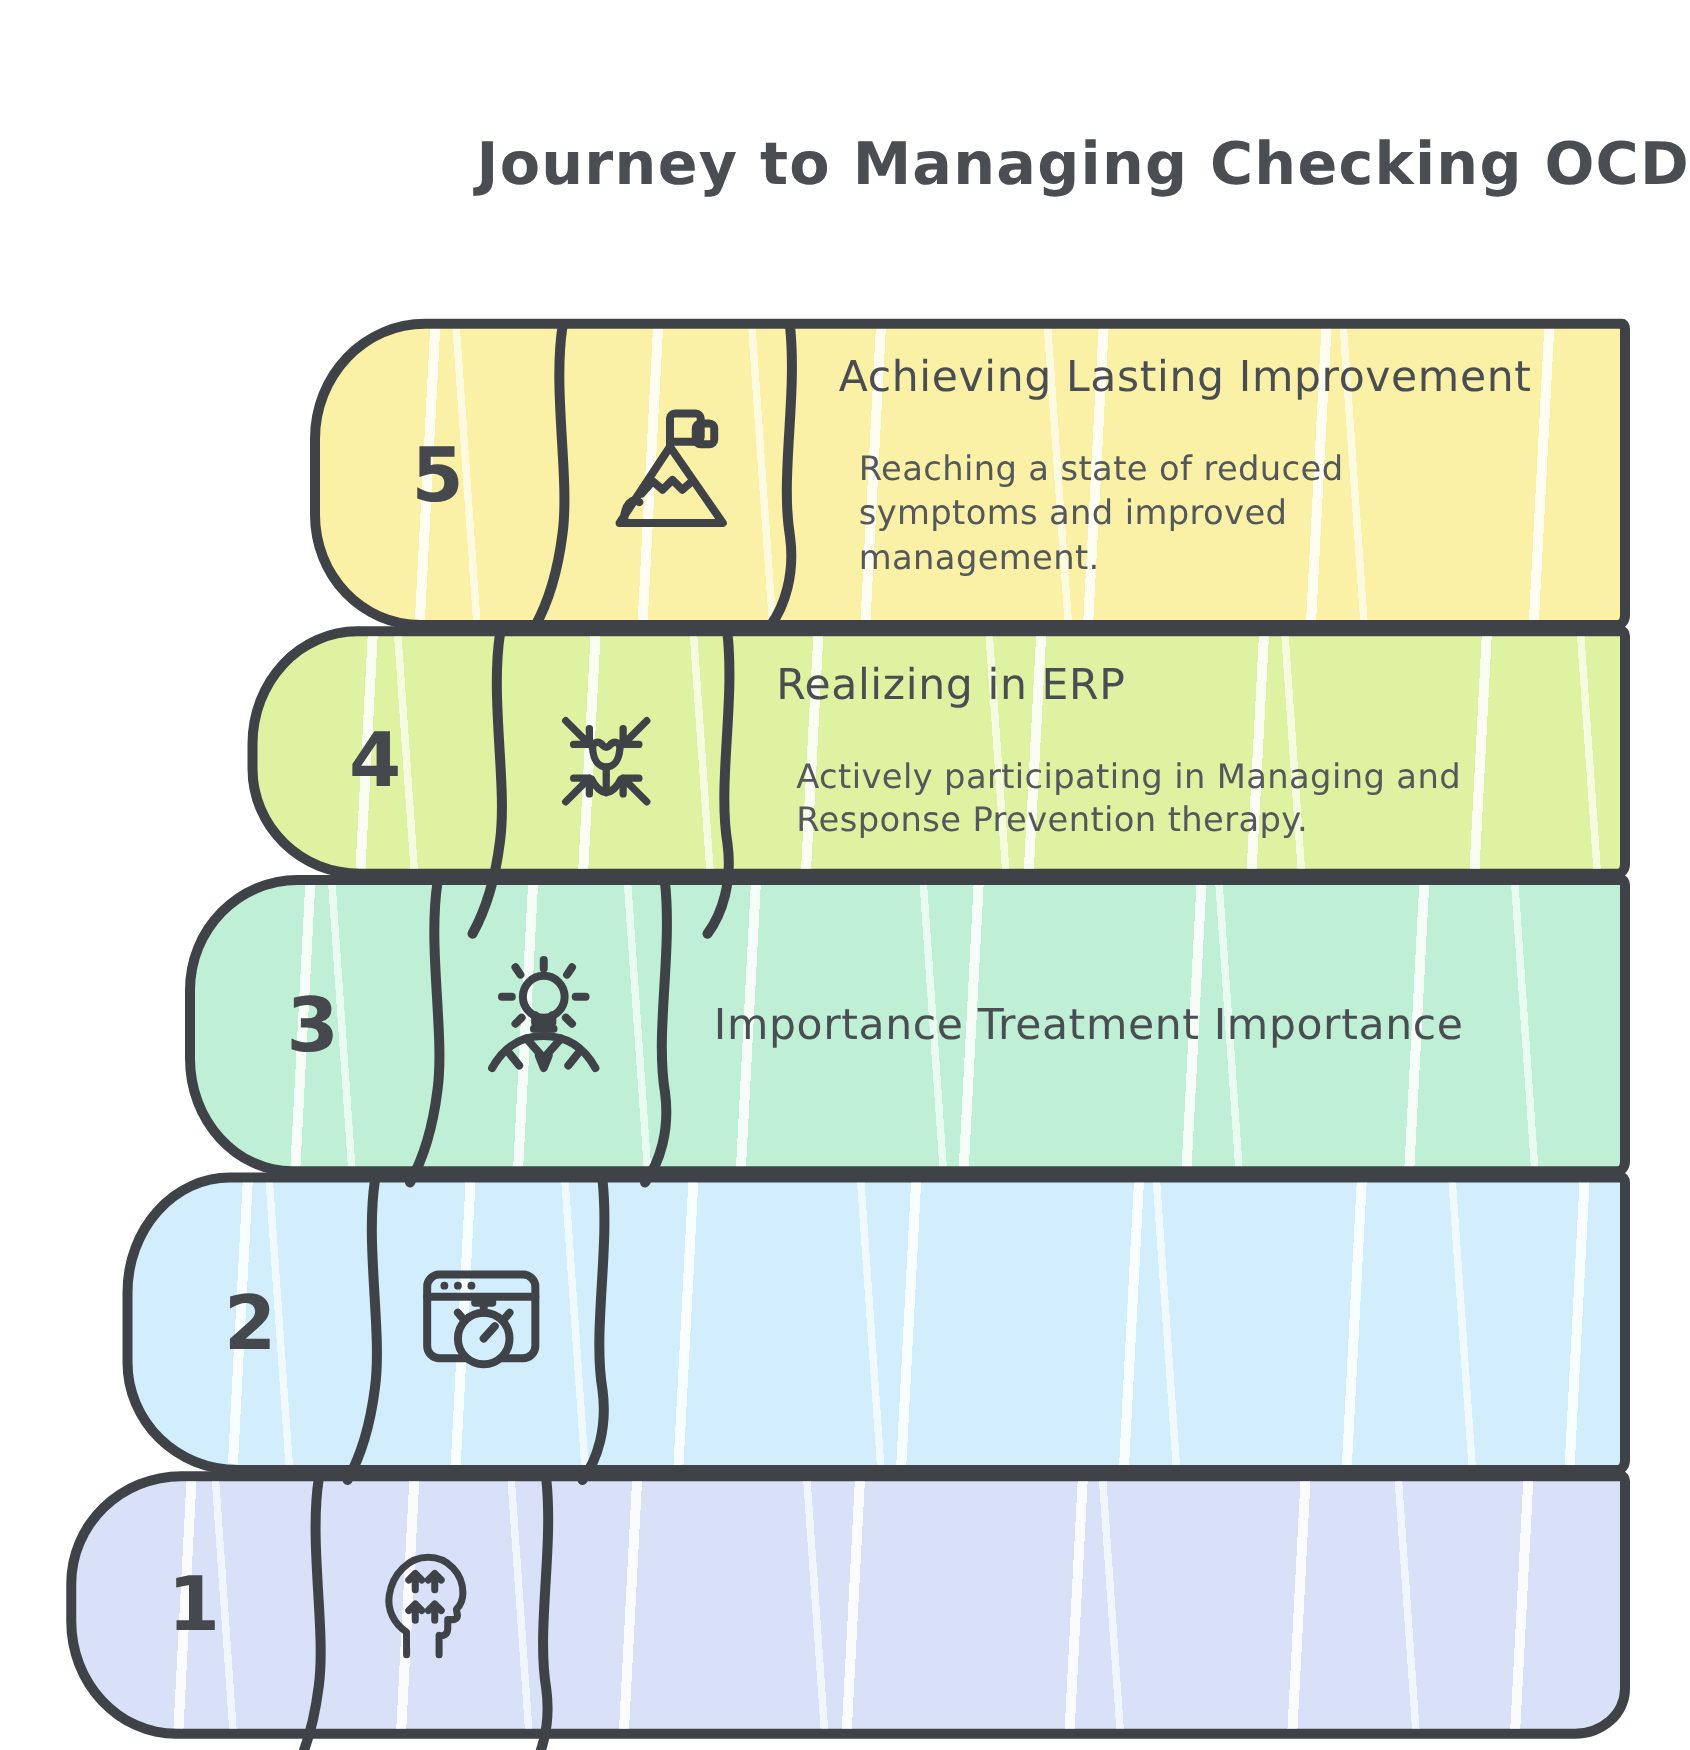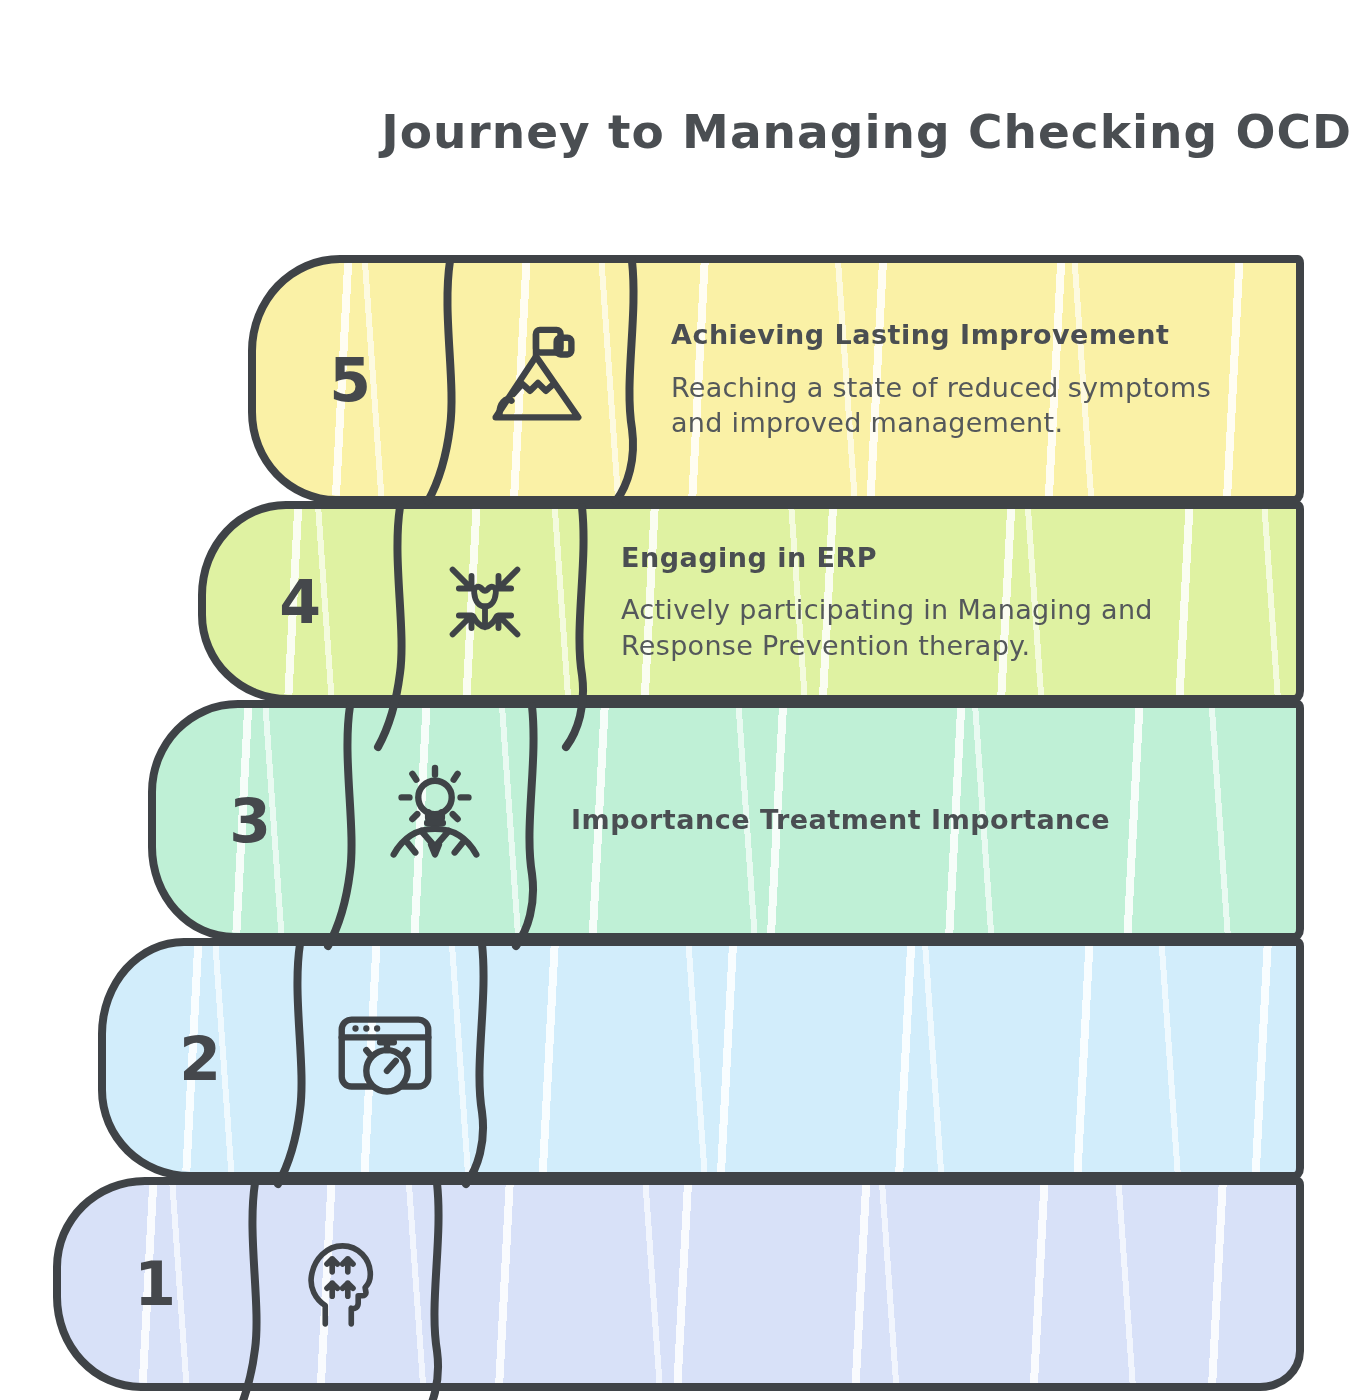--- a/index.html
+++ b/index.html
@@ -48,25 +48,25 @@
   .cell-icon{display:flex;align-items:center;justify-content:center;}
   .cell-icon svg{width:118px;height:118px;color:var(--outline,#3f4347);}
   .row-4 .cell-icon svg{width:108px;height:108px;}
   .row-1 .cell-icon svg{width:104px;height:104px;}
 
   .cell-text{
     display:flex;flex-direction:column;justify-content:center;
     padding:18px 55px 18px 45px;gap:17px;
   }
   .step-title{
-    margin:0;font-size:27px;font-weight:700;line-height:1.28;
+    margin:0;font-size:34px;font-weight:400;line-height:1.28;
     color:var(--title-color,#4a4e52);letter-spacing:.5px;
   }
   .step-desc{
-    margin:0;font-size:27px;font-weight:400;line-height:1.32;
+    margin:16px;font-size:27px;font-weight:400;line-height:1.32;
     color:var(--body-color,#54585b);letter-spacing:.3px;
   }
 
   .divider{
     position:absolute;top:-2px;bottom:-2px;width:44px;
     overflow:visible;pointer-events:none;z-index:1;
   }
   .divider-1{left:168px;}
   .divider-2{left:352px;}
   .divider path{
@@ -126,21 +126,21 @@
           <path d="M96 24 L75 45 M75 45 L75 31 M75 45 L89 45"></path>
           <path d="M24 96 L45 75 M45 75 L31 75 M45 75 L45 89"></path>
           <path d="M96 96 L75 75 M75 75 L89 75 M75 75 L75 89"></path>
           <path d="M48 50 C47 43 53 41 57 46 C59 48 61 48 63 46 C67 41 73 43 72 50 C71 60 66 65 60 65 C54 65 49 60 48 50 Z"></path>
           <path d="M60 65 L60 86"></path>
           <path d="M47 76 C51 84 55 87 60 88 M73 76 C69 84 65 87 60 88"></path>
         </g>
       </svg>
     </div>
     <div class="cell-text">
-      <h2 class="step-title">Engaging in ERP</h2>
+      <h2 class="step-title">Realizing in ERP</h2>
       <p class="step-desc">Actively participating in Managing and Response Prevention therapy.</p>
     </div>
   </section>
 
   <section class="row row-3">
     <svg class="divider divider-1" viewBox="0 0 44 240" preserveAspectRatio="none">
         <path d="M26 0 C18 52 32 122 26 166 C22 198 14 222 4 240"></path>
       </svg>
     <svg class="divider divider-2" viewBox="0 0 44 240" preserveAspectRatio="none">
         <path d="M24 0 C30 56 16 120 24 168 C28 198 20 224 8 240"></path>

